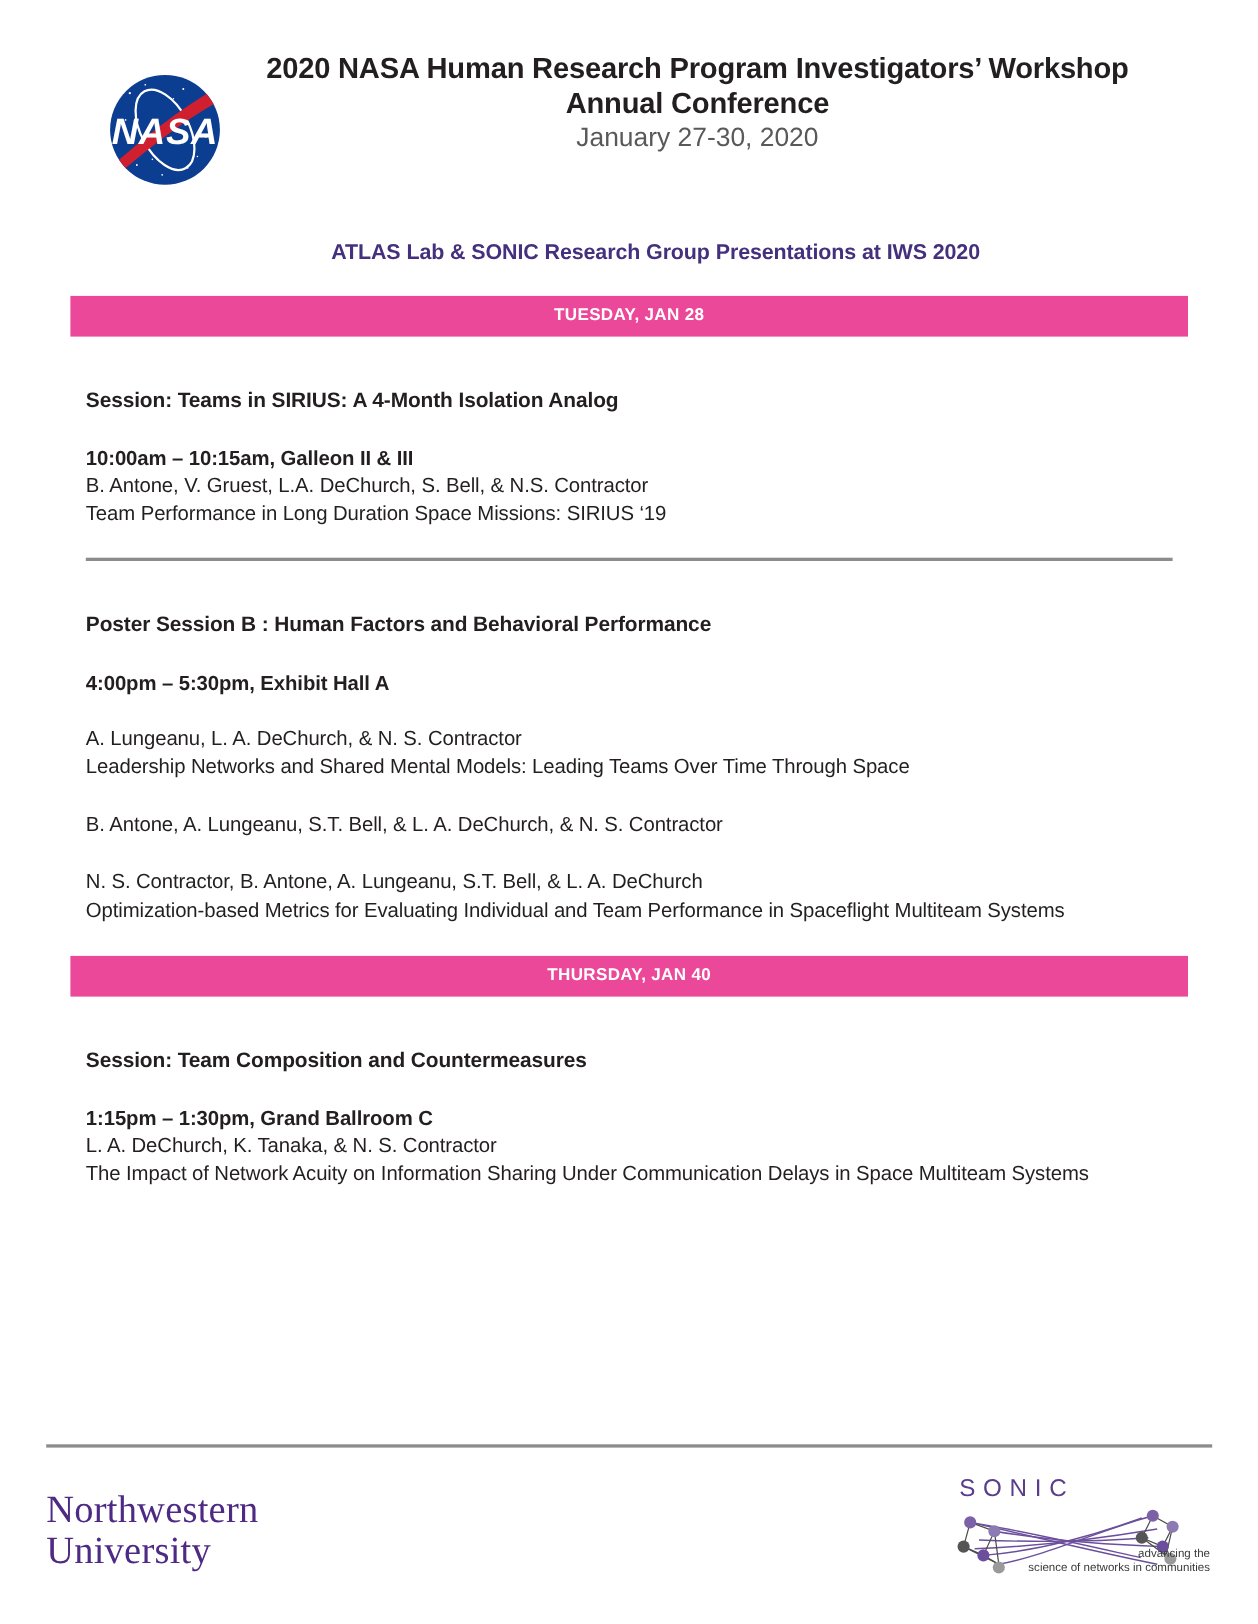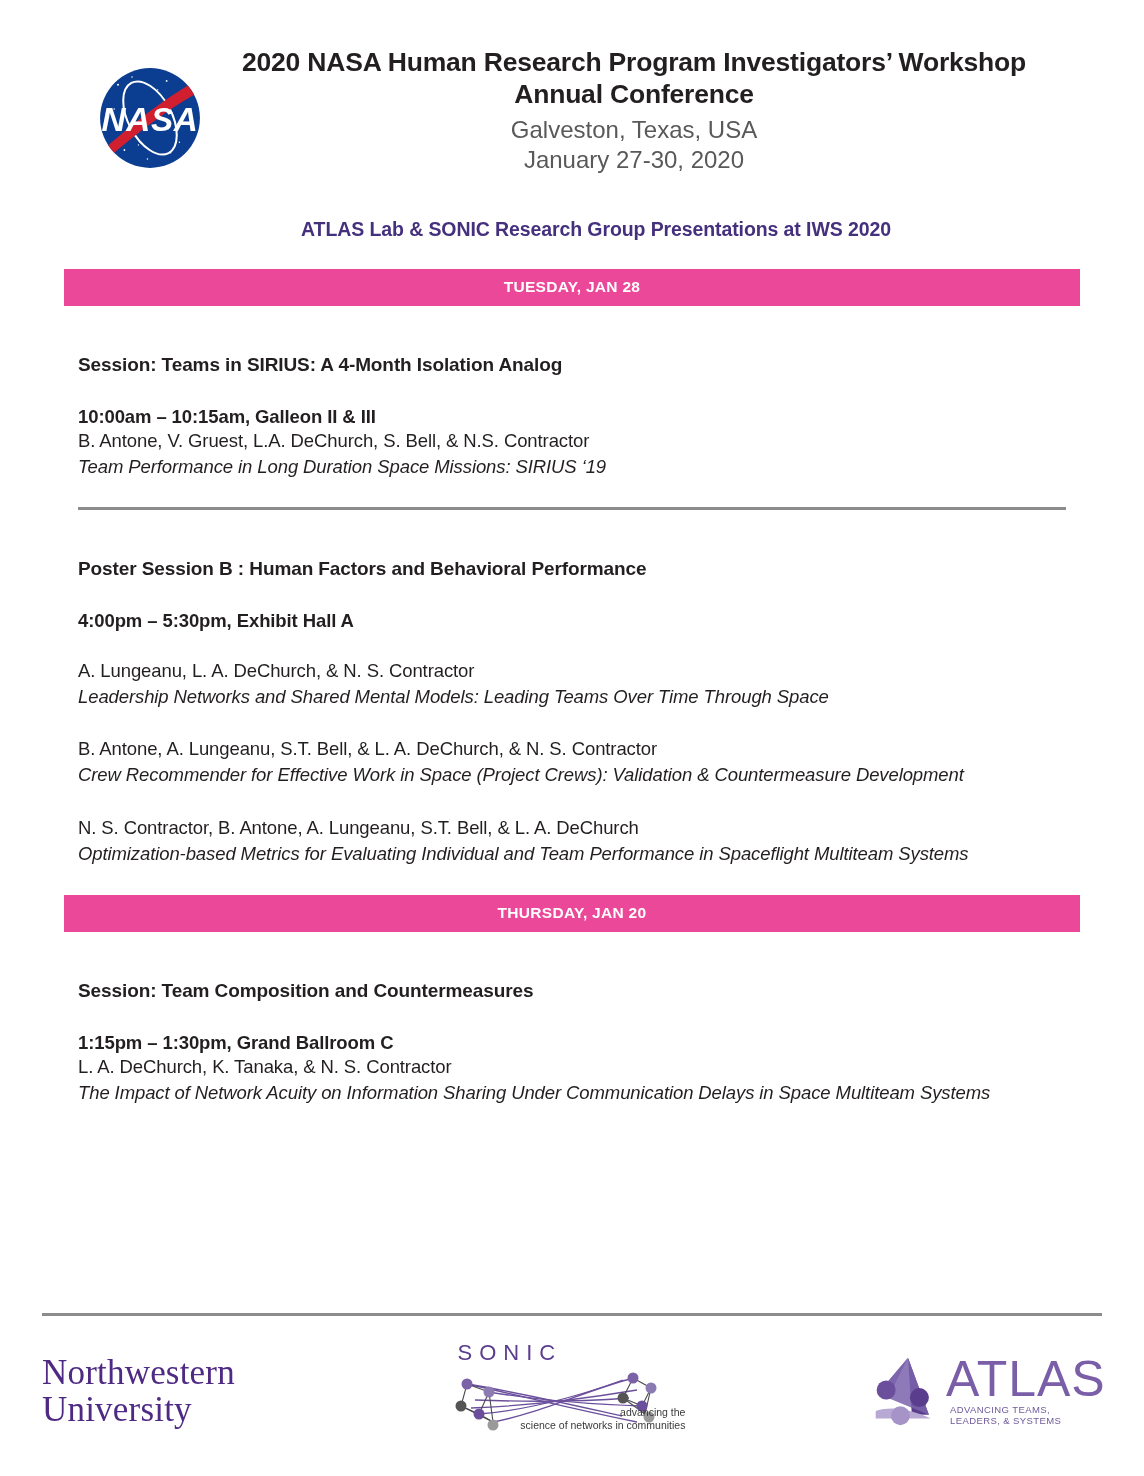--- a/index.html
+++ b/index.html
@@ -106,21 +106,20 @@
     letter-spacing: -0.1px;
   }
   .authors {
     font-size: 18.5px;
     font-weight: normal;
     line-height: 1.42;
     letter-spacing: -0.1px;
   }
   .paper {
     font-size: 18.5px;
-    font-style: italic;
     line-height: 1.42;
     letter-spacing: -0.1px;
   }
   .entry {
     margin-top: 26px;
   }
   .hr {
     border: none;
     border-top: 3px solid #8c8c8c;
     margin: 26px 14px 0 14px;
@@ -233,21 +232,20 @@
         </g>
         <g clip-path="url(#ballClip)">
           <text x="100" y="120" text-anchor="middle" font-family="'Liberation Sans', sans-serif" font-size="52" font-weight="bold" font-style="italic" fill="#ffffff" letter-spacing="1">NASA</text>
         </g>
       </svg>
     </div>
 
     <div class="header-text">
       <div class="conf-title">2020 NASA Human Research Program Investigators’ Workshop</div>
       <div class="conf-title">Annual Conference</div>
-      <div class="conf-loc">Galveston, Texas, USA</div>
       <div class="conf-date">January 27-30, 2020</div>
     </div>
   </div>
 
   <div class="subtitle">ATLAS Lab &amp; SONIC Research Group Presentations at IWS 2020</div>
 
   <div class="content">
 
     <div class="daybar">TUESDAY, JAN 28</div>
 
@@ -264,30 +262,29 @@
       <div class="session-title">Poster Session B : Human Factors and Behavioral Performance</div>
       <div class="slot-time">4:00pm – 5:30pm, Exhibit Hall A</div>
 
       <div class="entry">
         <div class="authors">A. Lungeanu, L. A. DeChurch, &amp; N. S. Contractor</div>
         <div class="paper">Leadership Networks and Shared Mental Models: Leading Teams Over Time Through Space</div>
       </div>
 
       <div class="entry">
         <div class="authors">B. Antone, A. Lungeanu, S.T. Bell, &amp; L. A. DeChurch, &amp; N. S. Contractor</div>
-        <div class="paper">Crew Recommender for Effective Work in Space (Project Crews): Validation &amp; Countermeasure Development</div>
       </div>
 
       <div class="entry">
         <div class="authors">N. S. Contractor, B. Antone, A. Lungeanu, S.T. Bell, &amp; L. A. DeChurch</div>
         <div class="paper">Optimization-based Metrics for Evaluating Individual and Team Performance in Spaceflight Multiteam Systems</div>
       </div>
     </div>
 
-    <div class="daybar">THURSDAY, JAN 20</div>
+    <div class="daybar">THURSDAY, JAN 40</div>
 
     <div class="block">
       <div class="session-title">Session: Team Composition and Countermeasures</div>
 
       <div>
         <div class="slot-time">1:15pm – 1:30pm, Grand Ballroom C</div>
         <div class="authors">L. A. DeChurch, K. Tanaka, &amp; N. S. Contractor</div>
         <div class="paper">The Impact of Network Acuity on Information Sharing Under Communication Delays in Space Multiteam Systems</div>
       </div>
 
@@ -336,30 +333,17 @@
             <circle cx="205" cy="44" r="5.5" fill="#6b4f9c"></circle>
             <circle cx="212" cy="55" r="5.5" fill="#9a9a9a"></circle>
           </g>
         </svg>
         <div class="sonic-tag">
           <div>advancing the</div>
           <div>science of networks in communities</div>
         </div>
       </div>
 
-      <div class="atlas-logo">
-        <svg width="76" height="76" viewBox="0 0 80 80" style="position:absolute;left:0;top:6px" aria-hidden="true">
-          <path d="M40 6 L 62 66 L 44 66 Z" fill="#5b3d8e"></path>
-          <path d="M40 6 L 18 50 L 8 44 Z" fill="#8874b5"></path>
-          <path d="M40 6 L 8 44 L 62 66 Z" fill="#7a63ab" opacity="0.85"></path>
-          <path d="M6 62 C 26 56, 46 62, 64 70 L 6 70 Z" fill="#b8a9d4"></path>
-          <circle cx="17" cy="40" r="10" fill="#6b4f9c"></circle>
-          <circle cx="52" cy="48" r="10" fill="#5b3d8e"></circle>
-          <circle cx="32" cy="67" r="10" fill="#a694c9"></circle>
-        </svg>
-        <div class="atlas-word">ATLAS</div>
-        <div class="atlas-tag">ADVANCING TEAMS, LEADERS, &amp; SYSTEMS</div>
-      </div>
 
     </div>
   </div>
 
 </div>
 
 </body></html>

